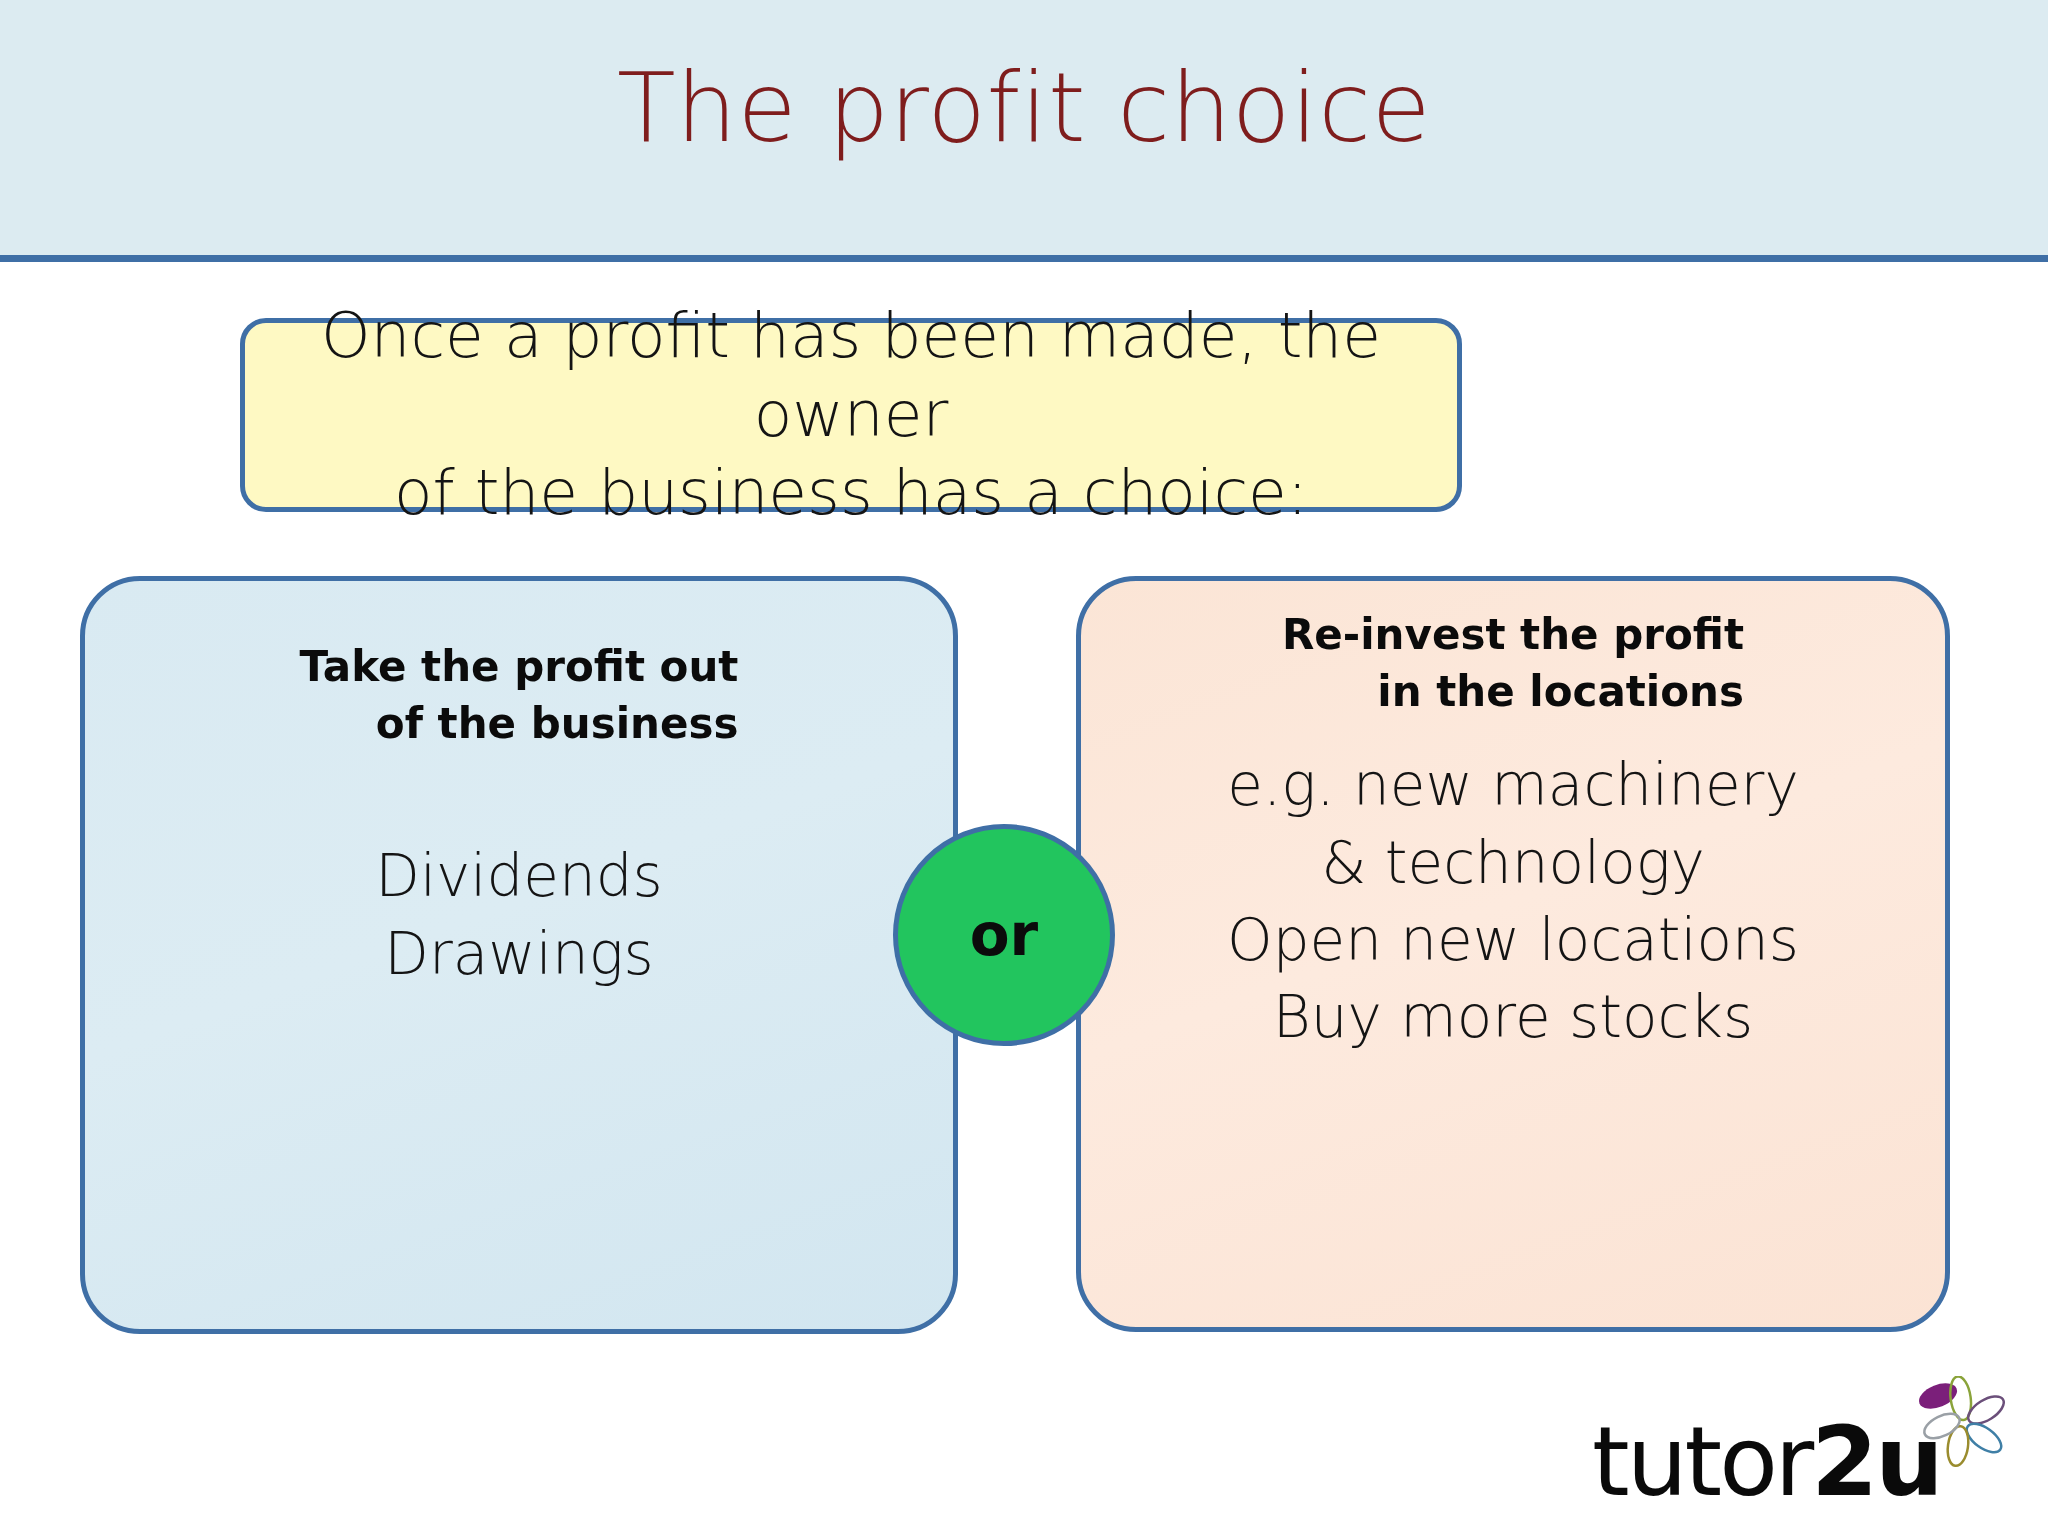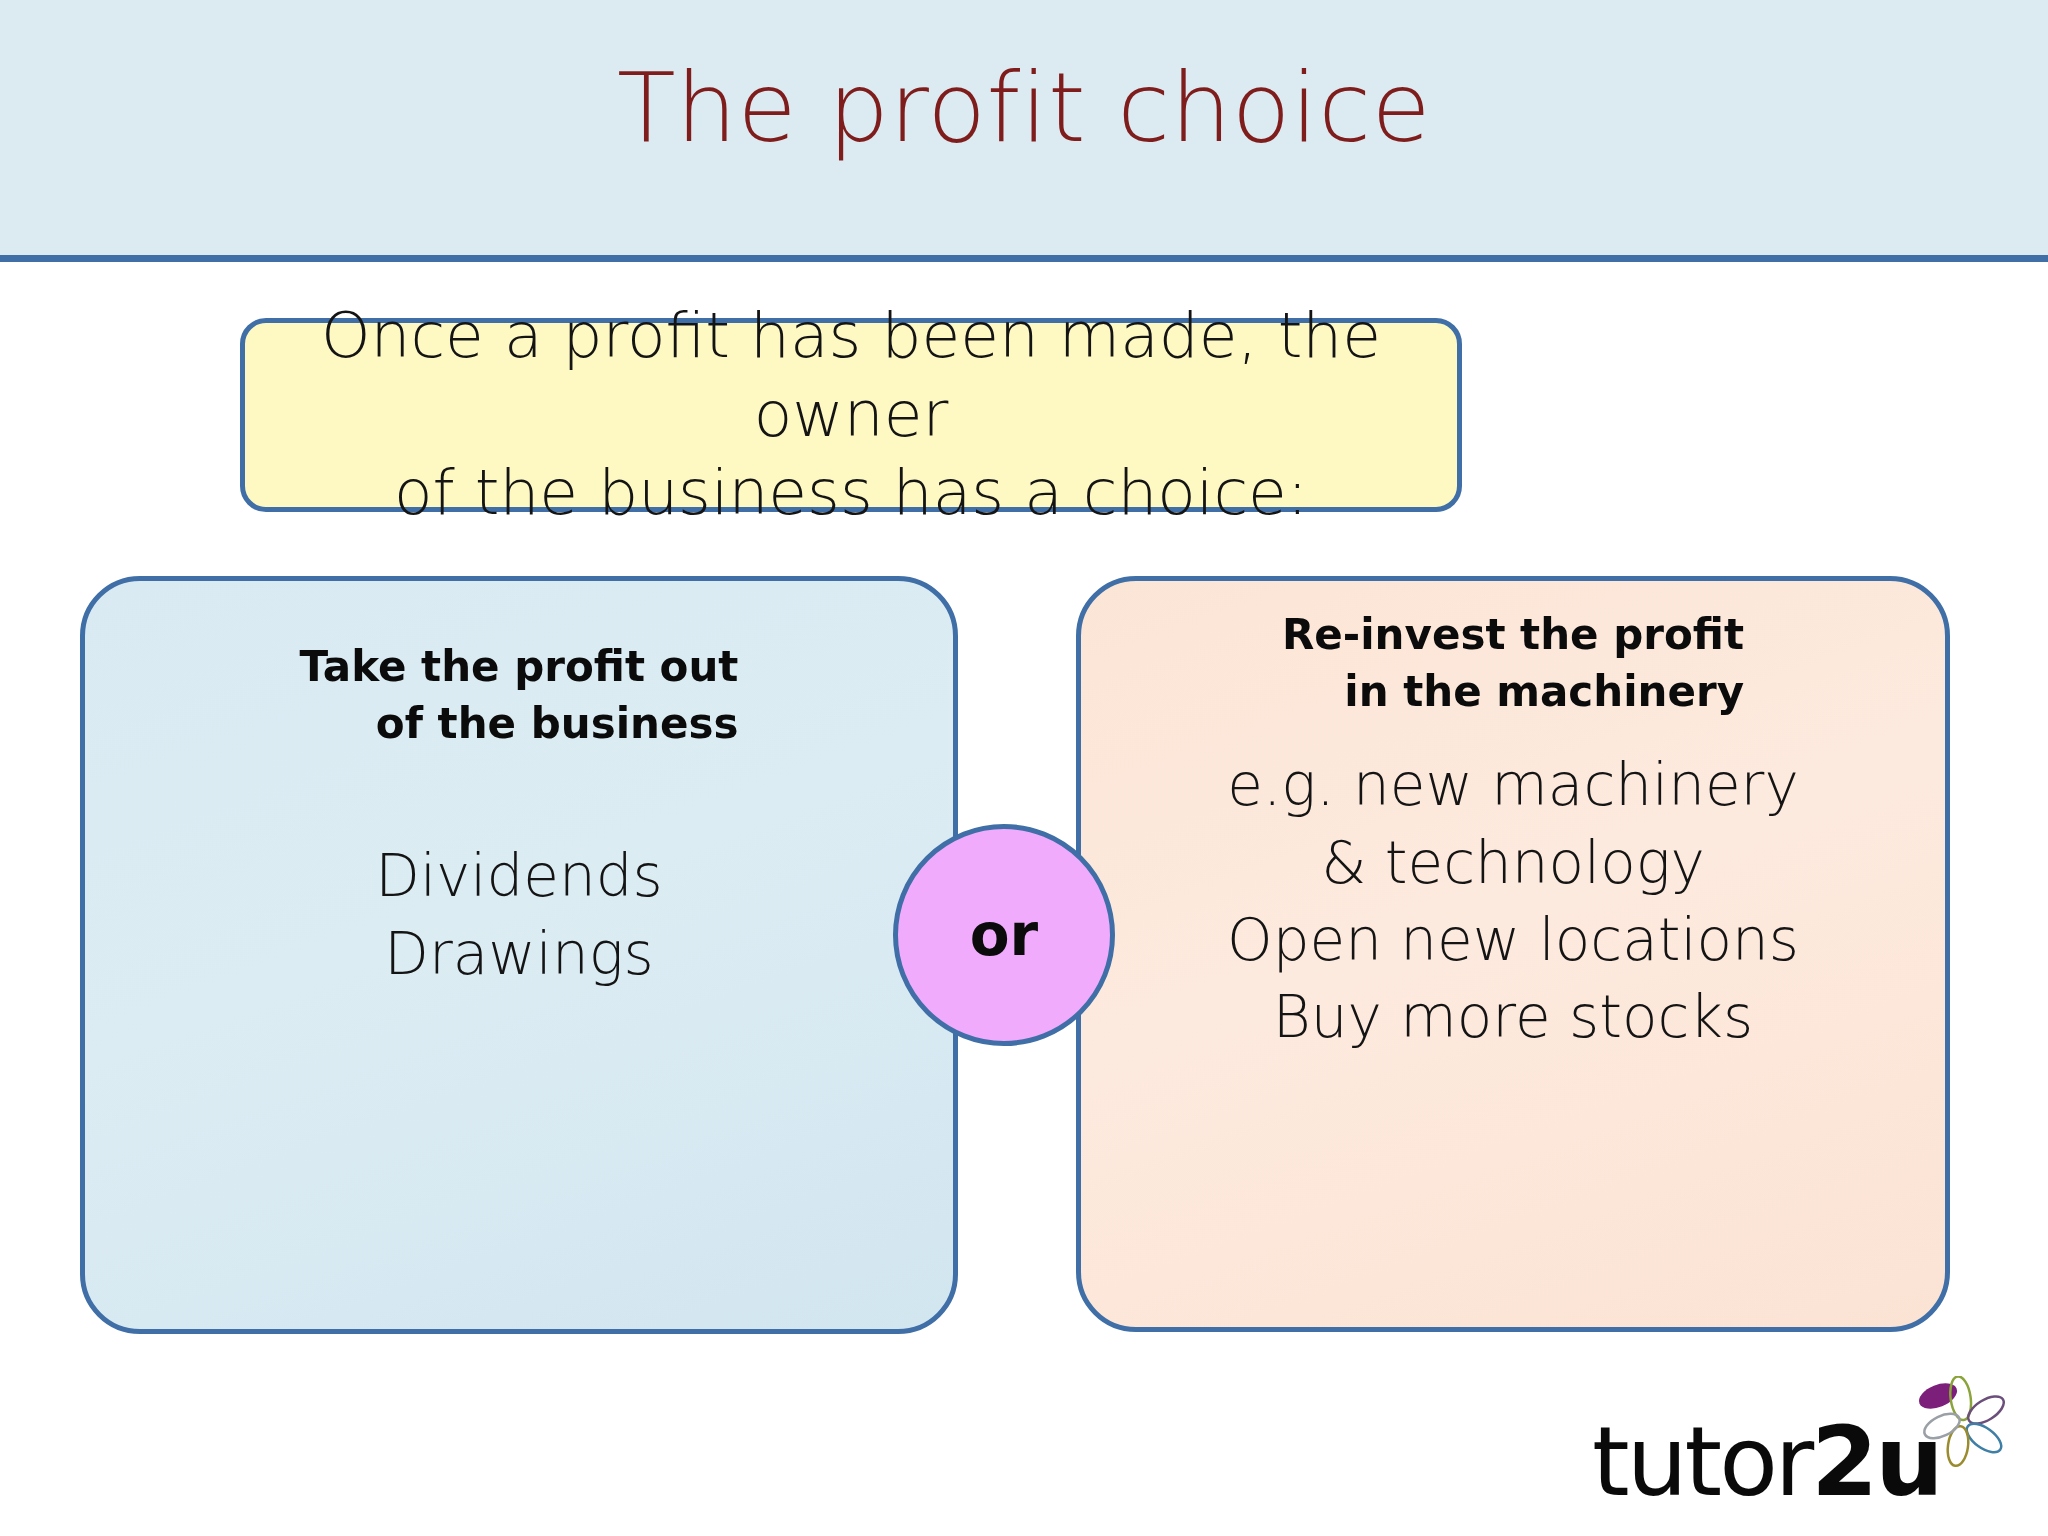--- a/index.html
+++ b/index.html
@@ -124,21 +124,21 @@
   
   .or-circle {
     position: absolute;
     left: 893px;
     top: 824px;
     width: 222px;
     height: 222px;
     box-sizing: border-box;
     border: 5px solid #3f6fa6;
     border-radius: 50%;
-    background: #f0abfc;
+    background: #22c55e;
     display: flex;
     align-items: center;
     justify-content: center;
     z-index: 5;
   }
   .or-label {
     font-family: "DejaVu Sans", sans-serif;
     font-weight: bold;
     font-size: 58px;
     color: #0b0b0b;
@@ -196,21 +196,21 @@
     </div>
     <div class="option-list">
       <span>Dividends</span><br>
       <span>Drawings</span>
     </div>
   </div>
 
   <div class="option-box right">
     <div class="option-heading">
       <span>Re-invest the profit</span><br>
-      <span>in the machinery</span>
+      <span>in the locations</span>
     </div>
     <div class="option-list">
       <span>e.g. new machinery</span><br>
       <span>&amp; technology</span><br>
       <span>Open new locations</span><br>
       <span>Buy more stocks</span>
     </div>
   </div>
 
   <div class="or-circle">

